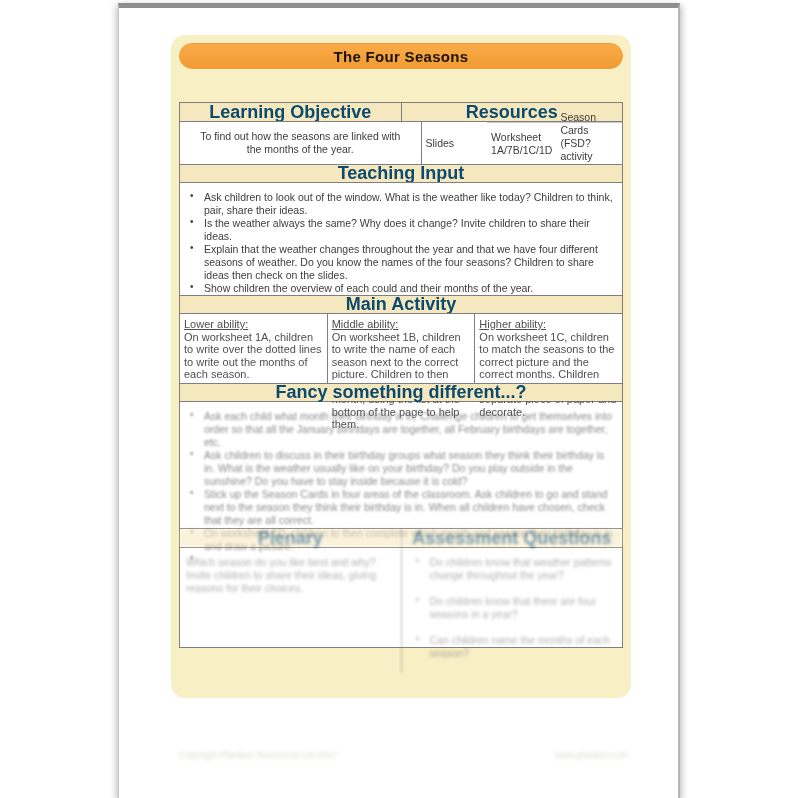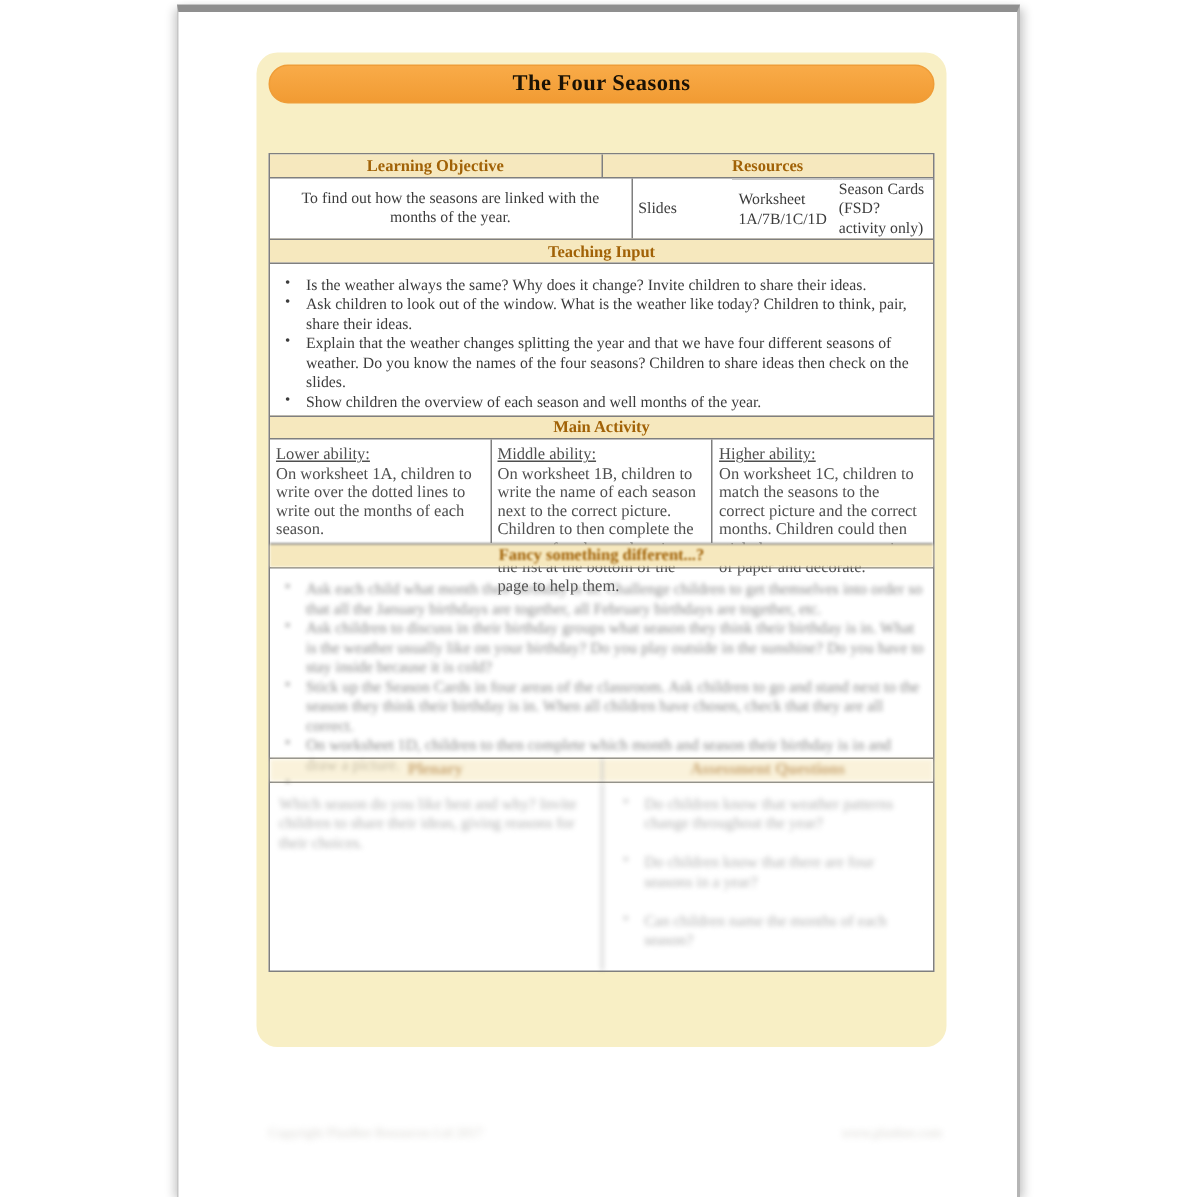--- a/index.html
+++ b/index.html
@@ -3,21 +3,21 @@
 <meta charset="utf-8">
 <style>
   * { margin:0; padding:0; box-sizing:border-box; }
   html,body { width:798px; height:798px; background:#ffffff; overflow:hidden;
               font-family:"Liberation Sans", sans-serif; }
 
   
   .paper { position:absolute; left:118px; top:3px; width:562px; height:795px;
            background:#ffffff; border-top:5px solid #8f8f8f;
            border-left:1px solid #c6c6c6; border-right:2px solid #b5b5b5;
-           box-shadow:-3px 2px 6px rgba(0,0,0,0.18), 3px 2px 6px rgba(0,0,0,0.18);font-family:Liberation Serif, serif; }
+           box-shadow:-3px 2px 6px rgba(0,0,0,0.18), 3px 2px 6px rgba(0,0,0,0.18); }
 
   
   .card { position:absolute; left:52px; top:27px; width:460px; height:663px;
           background:#f8efc5; border-radius:14px; }
 
   .title-bar { position:absolute; left:8px; top:8px; width:444px; height:26px;
                border-radius:13px; background:linear-gradient(#f9ab48,#f19b33);
                border:1px solid #ef9d38; display:flex; align-items:center;
                justify-content:center; font-size:15px; font-weight:bold;
                color:#1a1205; letter-spacing:0.3px; }
@@ -29,21 +29,21 @@
           display:flex; align-items:center; justify-content:center;
           font-size:11.5px; font-weight:bold; color:#241a05; }
 
   
   .lesson-table { position:absolute; left:8px; top:67px; width:444px; height:546px;
                   background:#ffffff; border:1px solid #7f7f7f;
                   display:flex; flex-direction:column; color:#3c3c3c; }
   .row { display:flex; border-top:1px solid #7f7f7f; }
   .row:first-child { border-top:none; }
   .hdr { background:#f6e8be; align-items:center; justify-content:center;
-         font-weight:bold; font-size:11px; color:#a16207; }
+         font-weight:bold; font-size:18px; color:#0c4a6e; }
   .h2cell { flex:1; display:flex; align-items:center; justify-content:center; }
   .h2cell + .h2cell { border-left:1px solid #7f7f7f; }
 
   .r1 { height:18px; }
   .r2 { height:43px; }
   .r3 { height:18px; }
   .r4 { height:120px; }
   .r5 { height:18px; }
   .r6 { height:70px; }
   .r7 { height:18px; }
@@ -125,24 +125,24 @@
           <div class="res-item">Worksheet 1A/7B/1C/1D</div>
           <div class="res-item">Season Cards (FSD? activity only)</div>
         </div>
       </div>
 
       <div class="row r3 hdr">Teaching Input</div>
 
       <div class="row r4">
         <div class="cell">
           <ul class="blist">
+            <li>Ask children to look out of the window. What is the weather like today? Children to think, pair, share their ideas.</li>
             <li>Is the weather always the same? Why does it change? Invite children to share their ideas.</li>
-            <li>Ask children to look out of the window. What is the weather like today? Children to think, pair, share their ideas.</li>
-            <li>Explain that the weather changes splitting the year and that we have four different seasons of weather. Do you know the names of the four seasons? Children to share ideas then check on the slides.</li>
-            <li>Show children the overview of each season and well months of the year.</li>
+            <li>Explain that the weather changes throughout the year and that we have four different seasons of weather. Do you know the names of the four seasons? Children to share ideas then check on the slides.</li>
+            <li>Show children the overview of each could and their months of the year.</li>
           </ul>
         </div>
       </div>
 
       <div class="row r5 hdr">Main Activity</div>
 
       <div class="row r6 cols3">
         <div class="ma-cell soft1">
           <span class="ma-title">Lower ability:</span>
           <span>On worksheet 1A, children to write over the dotted lines to write out the months of each season.</span>

